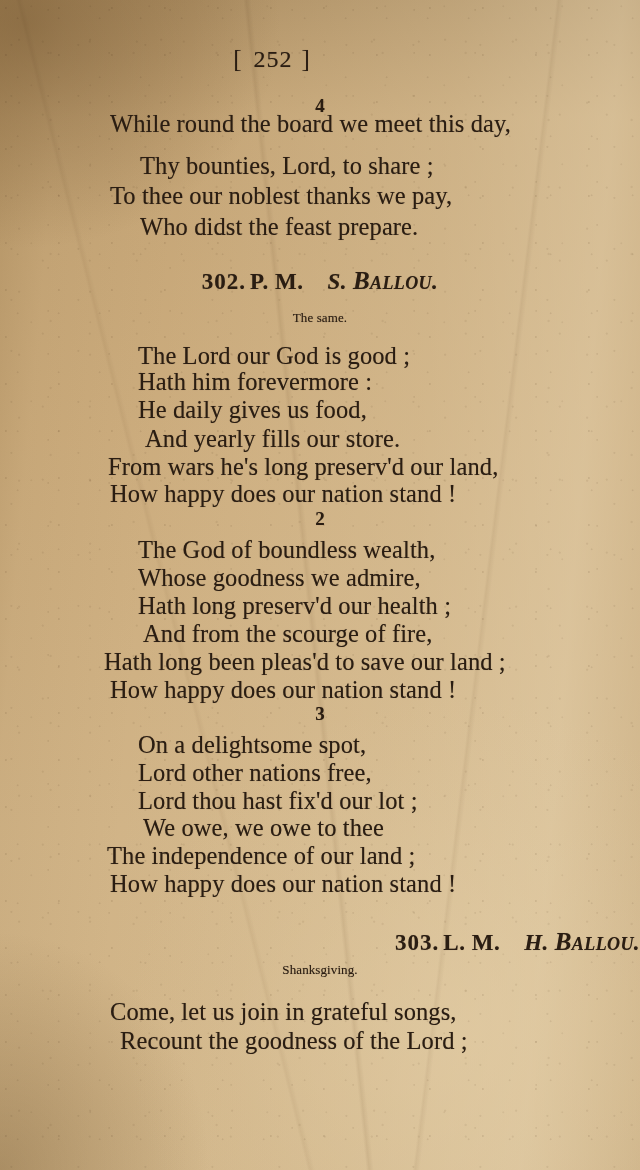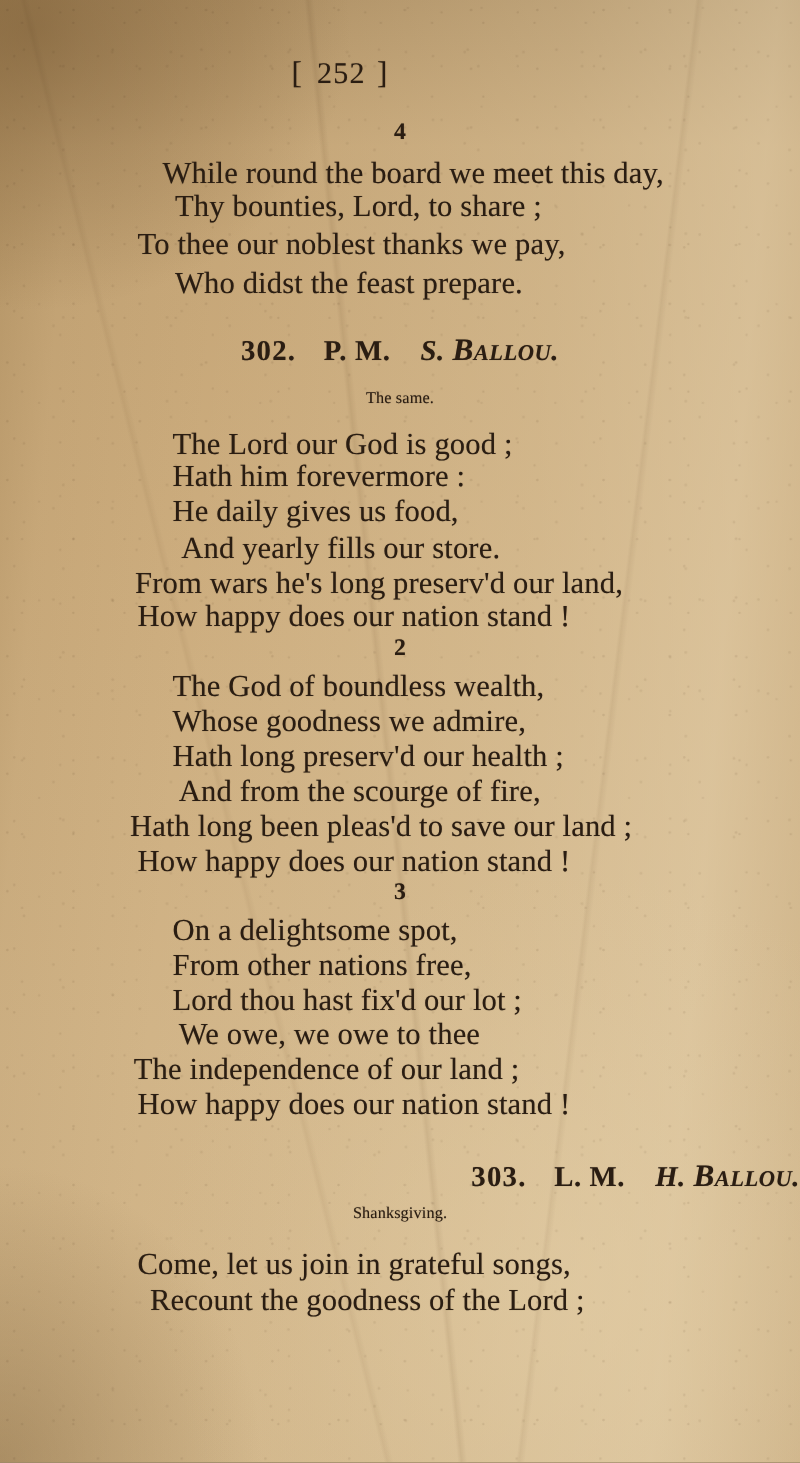--- a/index.html
+++ b/index.html
@@ -108,21 +108,21 @@
     font-size: 24.5px;
   }
 
   .hymn-head {
     width: 640px;
     left: 0;
     text-align: center;
     font-size: 23px;
     font-weight: bold;
   }
-  .hymn-head .hnum { letter-spacing: 1px; margin-right: 22px; }
+  .hymn-head .hnum { letter-spacing: 1px; margin-right: 4px; }
   .hymn-head .meter { letter-spacing: 0.5px; margin-right: 24px; }
   .hymn-head .author {
     font-style: italic;
     font-weight: bold;
     letter-spacing: 0.4px;
   }
   .hymn-head .author .sc {
     font-variant: small-caps;
     font-size: 25px;
   }
@@ -144,21 +144,21 @@
   <div id="content">
 
     <div class="line pagenum" style="top:45px;">
       <span class="brk">[</span>
       <span class="num">252</span>
       <span class="brk">]</span>
     </div>
 
     <div class="line stanza-num" style="top:95px;">4</div>
 
-    <div class="line verse" style="top:125px; left:110px;margin-left:20px;">While round the board we meet this day,</div>
+    <div class="line verse" style="top:110px; left:110px;">While round the board we meet this day,</div>
     <div class="line verse" style="top:152px; left:140px;">Thy bounties, Lord, to share ;</div>
     <div class="line verse" style="top:182px; left:110px;">To thee our noblest thanks we pay,</div>
     <div class="line verse" style="top:213px; left:140px;">Who didst the feast prepare.</div>
 
     <div class="line hymn-head" style="top:267px;">
       <span class="hnum">302.</span><span class="meter">P. M.</span><span class="author"><span>S.</span> <span class="sc">Ballou</span><span>.</span></span>
     </div>
     <div class="line subtitle" style="top:310px;">The same.</div>
 
     <div class="line verse" style="top:342px; left:138px;">The Lord our God is good ;</div>
@@ -171,21 +171,21 @@
     <div class="line stanza-num" style="top:508px;">2</div>
     <div class="line verse" style="top:536px; left:138px;">The God of boundless wealth,</div>
     <div class="line verse" style="top:564px; left:138px;">Whose goodness we admire,</div>
     <div class="line verse" style="top:592px; left:138px;">Hath long preserv'd our health ;</div>
     <div class="line verse" style="top:620px; left:143px;">And from the scourge of fire,</div>
     <div class="line verse" style="top:648px; left:104px;">Hath long been pleas'd to save our land ;</div>
     <div class="line verse" style="top:676px; left:110px;">How happy does our nation stand !</div>
 
     <div class="line stanza-num" style="top:703px;">3</div>
     <div class="line verse" style="top:731px; left:138px;">On a delightsome spot,</div>
-    <div class="line verse" style="top:759px; left:138px;">From other nations free,</div>
+    <div class="line verse" style="top:759px; left:138px;">Lord other nations free,</div>
     <div class="line verse" style="top:787px; left:138px;">Lord thou hast fix'd our lot ;</div>
     <div class="line verse" style="top:814px; left:143px;">We owe, we owe to thee</div>
     <div class="line verse" style="top:842px; left:107px;">The independence of our land ;</div>
     <div class="line verse" style="top:870px; left:110px;">How happy does our nation stand !</div>
 
     <div class="line hymn-head" style="top:928px;text-align:right;">
       <span class="hnum">303.</span><span class="meter">L. M.</span><span class="author"><span>H.</span> <span class="sc">Ballou</span><span>.</span></span>
     </div>
     <div class="line subtitle" style="top:962px;">Shanksgiving.</div>
 

